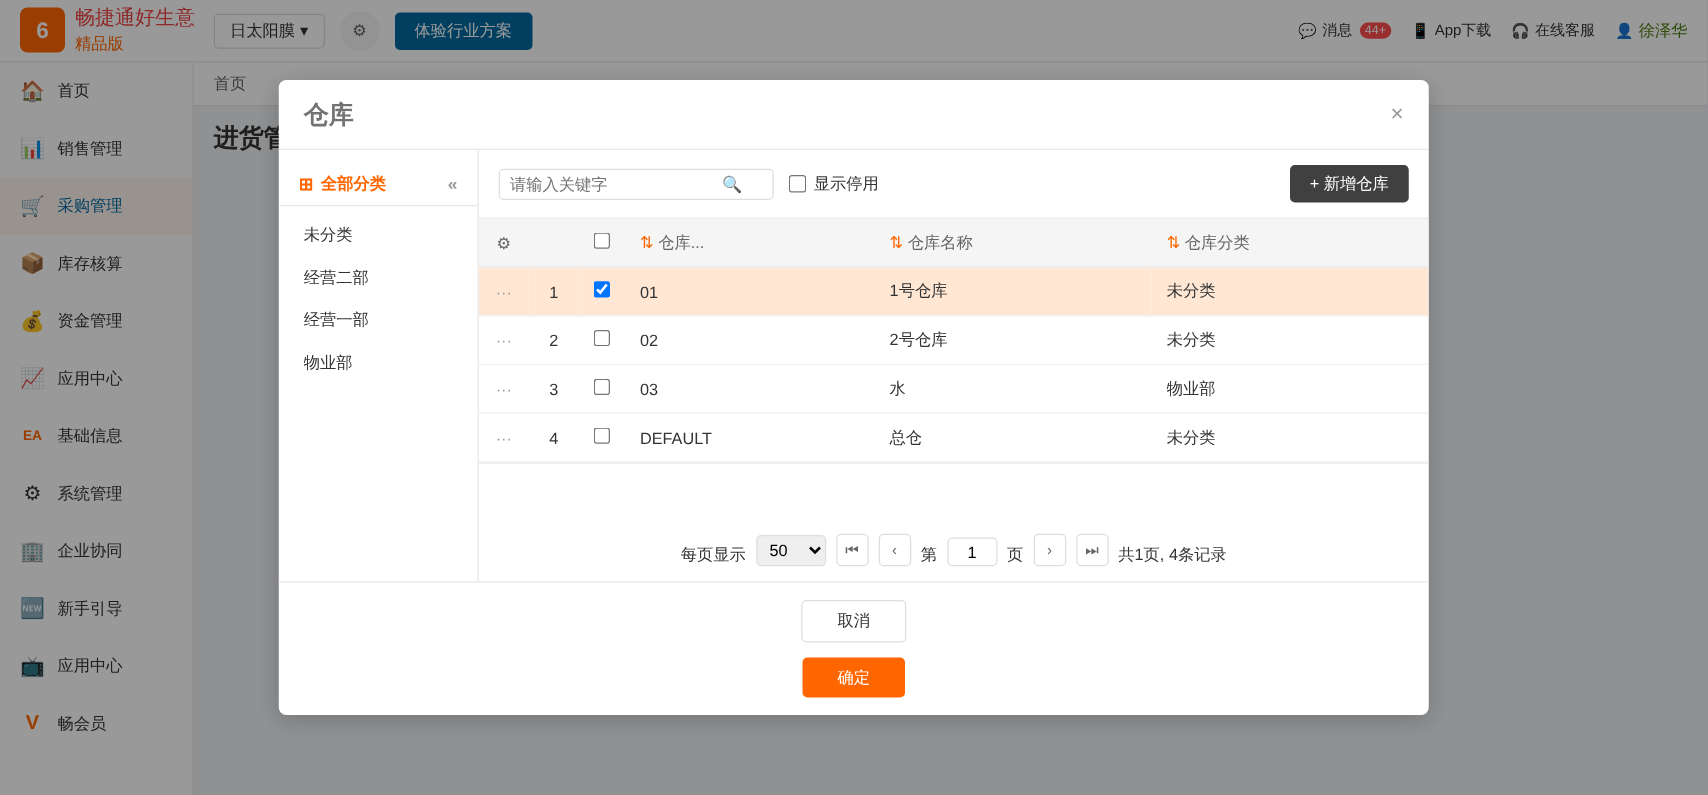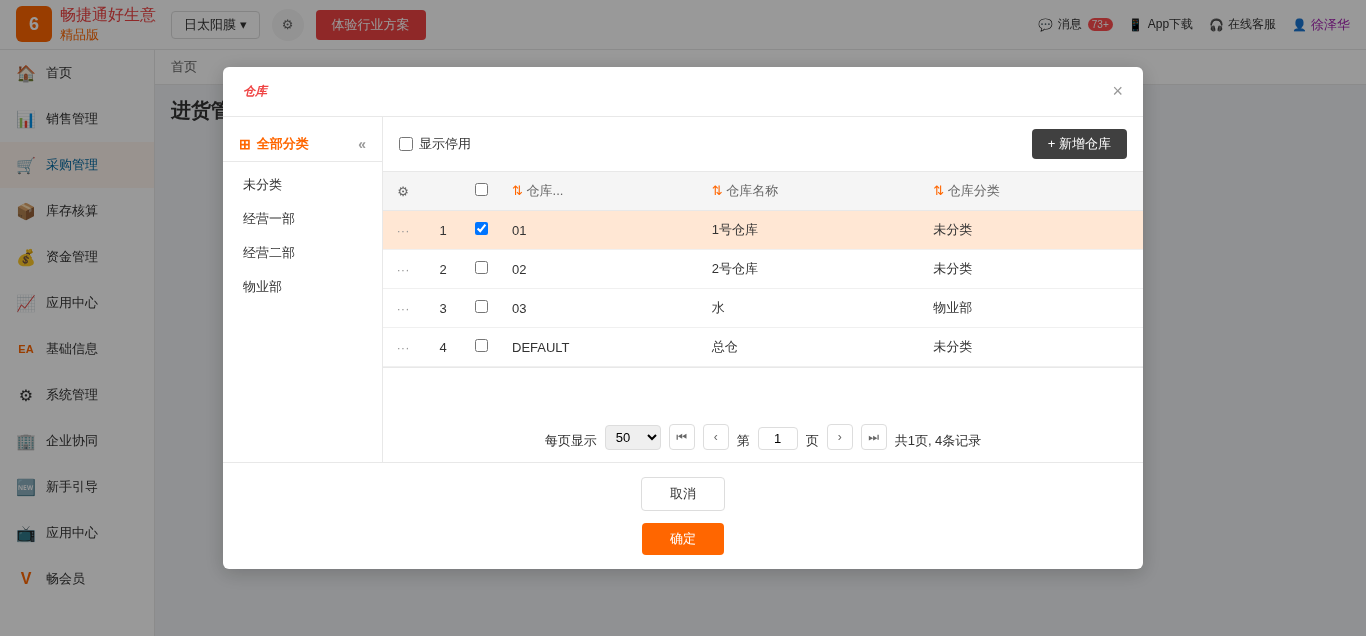--- a/index.html
+++ b/index.html
@@ -39,35 +39,35 @@
       display: flex; align-items: center; gap: 4px;
       padding: 4px 12px; border: 1px solid #ddd; border-radius: 4px;
       background: #fff; cursor: pointer; font-size: 13px; color: #333;
     }
     .settings-btn {
       width: 32px; height: 32px; border-radius: 50%;
       background: #f5f5f5; display: flex; align-items: center; justify-content: center;
       cursor: pointer; color: #666;
     }
     .trial-btn {
-      padding: 6px 16px; background: #ef4444; color: #fff;
+      padding: 6px 16px; background: #0369a1; color: #fff;
       border: none; border-radius: 4px; cursor: pointer; font-size: 13px;
     }
 
     .header-right {
       display: flex; align-items: center; gap: 16px;
     }
     .header-icon-item {
       display: flex; align-items: center; gap: 4px; cursor: pointer; color: #333; font-size: 12px;
     }
     .badge {
       background: #ff4d4f; color: #fff; font-size: 10px;
       padding: 1px 4px; border-radius: 8px; margin-left: 2px;
     }
-    .user-name { color: #a21caf; font-size: 13px; cursor: pointer; }
+    .user-name { color: #4d7c0f; font-size: 13px; cursor: pointer; }
 
     
     .main-layout {
       display: flex;
       height: calc(636px - 50px);
     }
 
     
     .sidebar {
       width: 155px;
@@ -114,21 +114,21 @@
     .modal {
       background: #fff; border-radius: 6px;
       width: 920px; max-height: 580px;
       display: flex; flex-direction: column;
       box-shadow: 0 4px 20px rgba(0,0,0,0.2);
     }
     .modal-header {
       display: flex; align-items: center; justify-content: space-between;
       padding: 14px 20px; border-bottom: 1px solid #e8e8e8;
     }
-    .modal-title { font-size: 12px; font-weight: bold; color: #ef4444; font-style: italic; }
+    .modal-title { font-size: 20px; font-weight: bold; color: #737373; }
     .modal-close { cursor: pointer; color: #999; font-size: 18px; }
 
     .modal-body {
       display: flex; flex: 1; overflow: hidden;
     }
 
     
     .cat-sidebar {
       width: 160px; border-right: 1px solid #e8e8e8;
       padding: 10px 0; flex-shrink: 0;
@@ -249,21 +249,21 @@
     </div>
     <div class="settings-btn">
       <span>⚙</span>
     </div>
     <button class="trial-btn">体验行业方案</button>
   </div>
   <div class="header-right">
     <div class="header-icon-item">
       <span>💬</span>
       <span>消息</span>
-      <span class="badge">73+</span>
+      <span class="badge">44+</span>
     </div>
     <div class="header-icon-item">
       <span>📱</span>
       <span>App下载</span>
     </div>
     <div class="header-icon-item">
       <span>🎧</span>
       <span>在线客服</span>
     </div>
     <div class="header-icon-item">
@@ -346,28 +346,32 @@
 
     <div class="modal-body">
 
       <div class="cat-sidebar">
         <div class="cat-header">
           <span class="cat-grid-icon">⊞</span>
           <span>全部分类</span>
           <span class="cat-collapse-btn">«</span>
         </div>
         <div class="cat-item">未分类</div>
+        <div class="cat-item">经营二部</div>
         <div class="cat-item">经营一部</div>
-        <div class="cat-item">经营二部</div>
         <div class="cat-item">物业部</div>
       </div>
 
       <div class="modal-main">
 
         <div class="modal-search-bar">
+          <div class="search-input-wrap">
+            <input type="text" placeholder="请输入关键字" style="">
+            <span class="search-icon-btn">🔍</span>
+          </div>
           <div class="show-disabled-wrap">
             <input type="checkbox" class="checkbox-input" style="">
             <span>显示停用</span>
           </div>
           <button class="add-btn">+ 新增仓库</button>
         </div>
 
         <div class="modal-table">
           <table>
             <thead>

